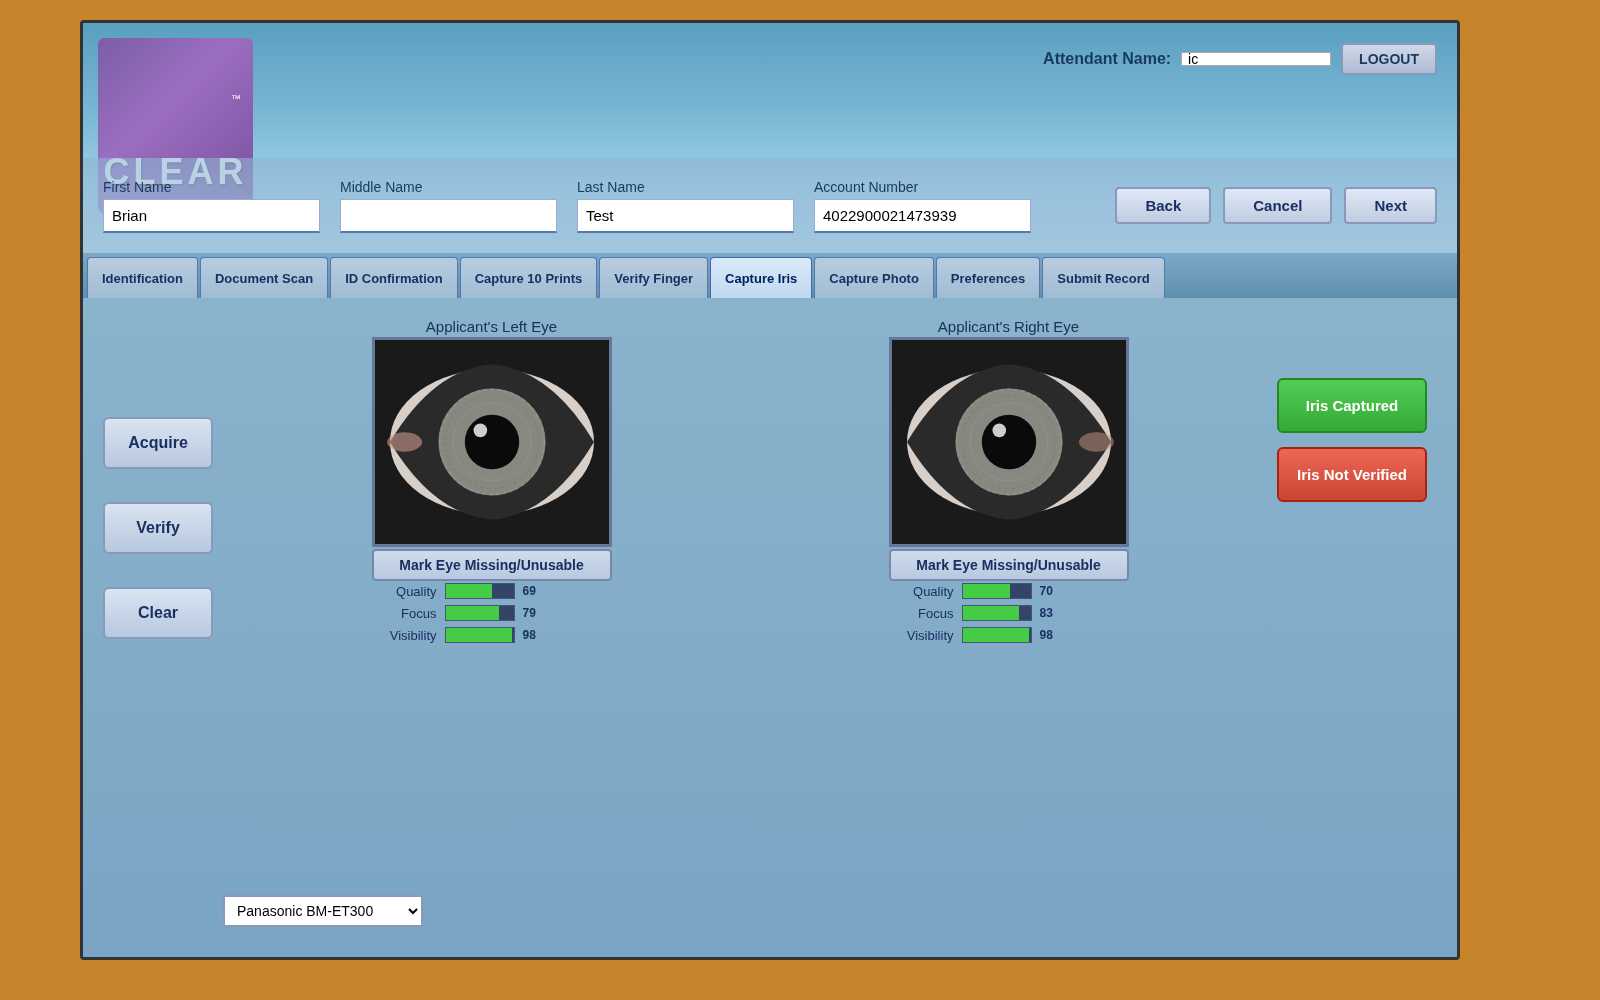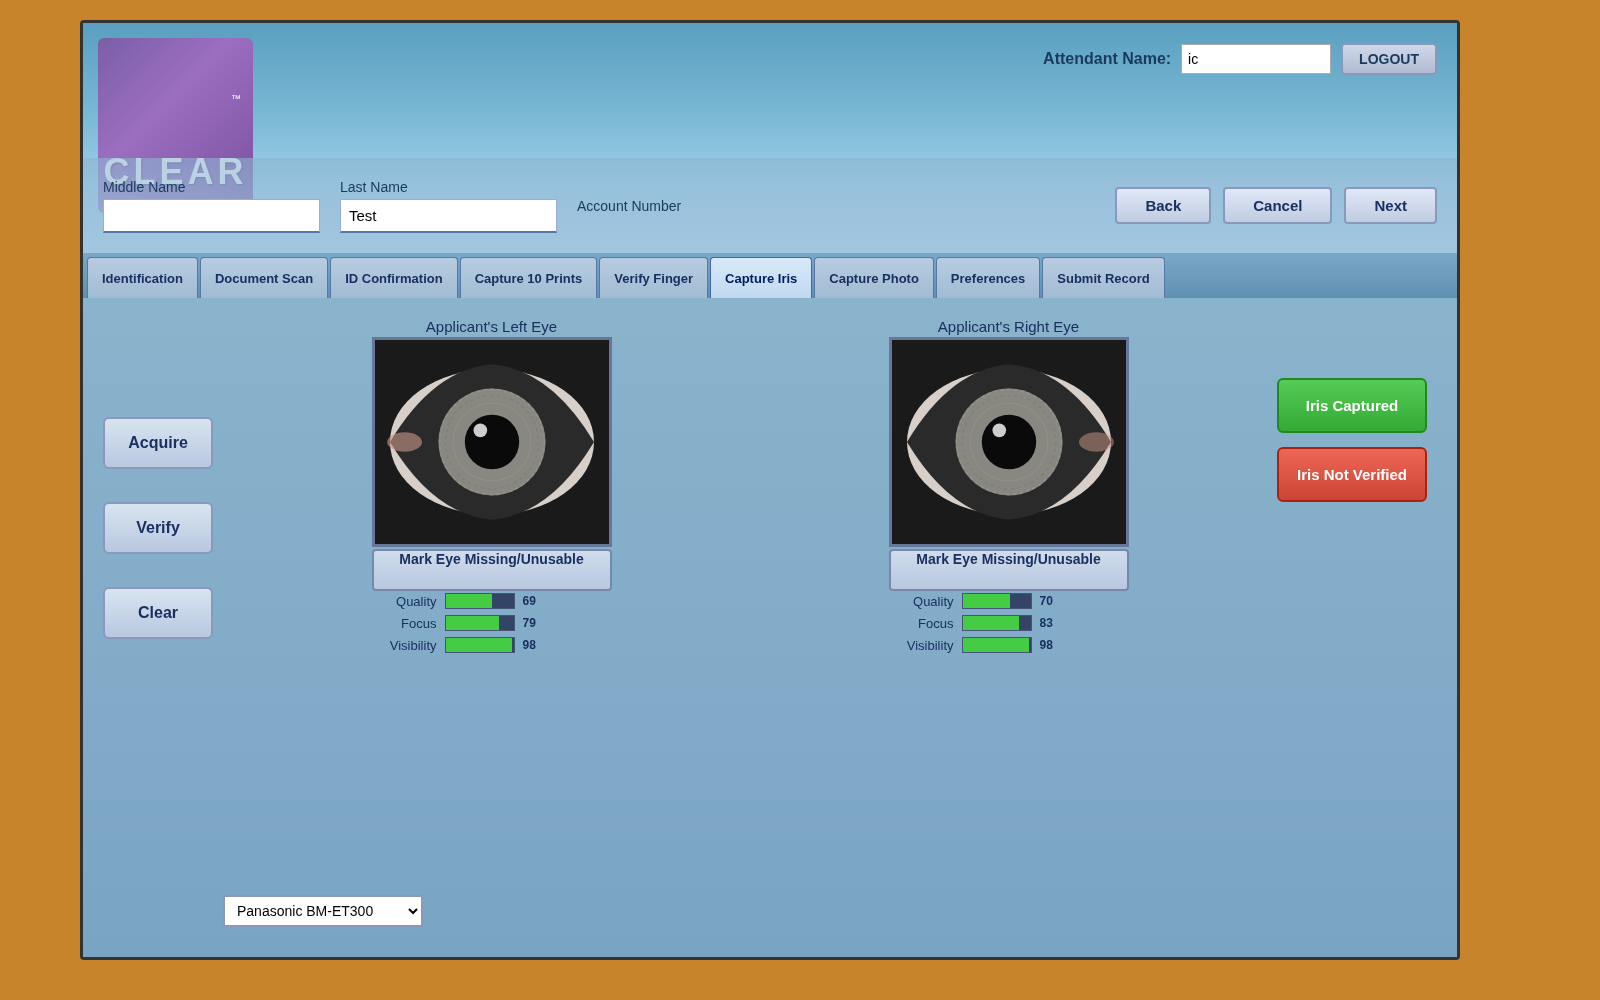--- a/index.html
+++ b/index.html
@@ -72,21 +72,21 @@
     }
 
     .attendant-label {
       color: #1a3a5c;
       font-size: 16px;
       font-weight: bold;
     }
 
     .attendant-input {
       width: 150px;
-      height: 30px;
+      height: 14px;
       background: white;
       border: 1px solid #aaa;
       padding: 6px 6px;
       font-size: 14px;
     }
 
     .logout-btn {
       padding: 6px 16px;
       background: linear-gradient(180deg, #d0d8e8 0%, #b0bcd4 100%);
       border: 2px solid #8899bb;
@@ -252,31 +252,31 @@
     }
 
     
     .eye-svg {
       width: 100%;
       height: 100%;
     }
 
     .mark-btn {
       width: 240px;
-      height: 42px;
+      height: 32px;
       background: linear-gradient(180deg, #d0dcec 0%, #b8c8e0 100%);
       border: 2px solid #7788aa;
       border-radius: 4px;
       font-size: 14px;
       font-weight: bold;
       color: #1a3060;
       cursor: pointer;
       text-align: center;
       display: flex;
-      align-items: flex-start;
+      align-items: center;
       justify-content: center;
     }
 
     .metrics {
       width: 240px;
       display: flex;
       flex-direction: column;
       gap: 6px;
     }
 
@@ -368,29 +368,34 @@
     </div>
 
     <div class="attendant-area">
       <label class="attendant-label">Attendant Name:</label>
       <input class="attendant-input" value="ic" style="">
       <button class="logout-btn">LOGOUT</button>
     </div>
 
     <div class="form-area">
       <div class="form-field">
+        <label class="form-label">First Name</label>
+        <input class="form-input" value="Brian" style="">
+      </div>
+      <div class="form-field">
         <label class="form-label">Middle Name</label>
         <input class="form-input wide" value="" style="">
       </div>
       <div class="form-field">
         <label class="form-label">Last Name</label>
         <input class="form-input wide" value="Test" style="">
       </div>
       <div class="form-field">
         <label class="form-label">Account Number</label>
+        <input class="form-input account" value="4022900021473939" style="">
       </div>
       <div class="form-buttons">
         <button class="nav-btn">Back</button>
         <button class="nav-btn">Cancel</button>
         <button class="nav-btn">Next</button>
       </div>
     </div>
   </div>
 
   <div class="tabs-bar">

